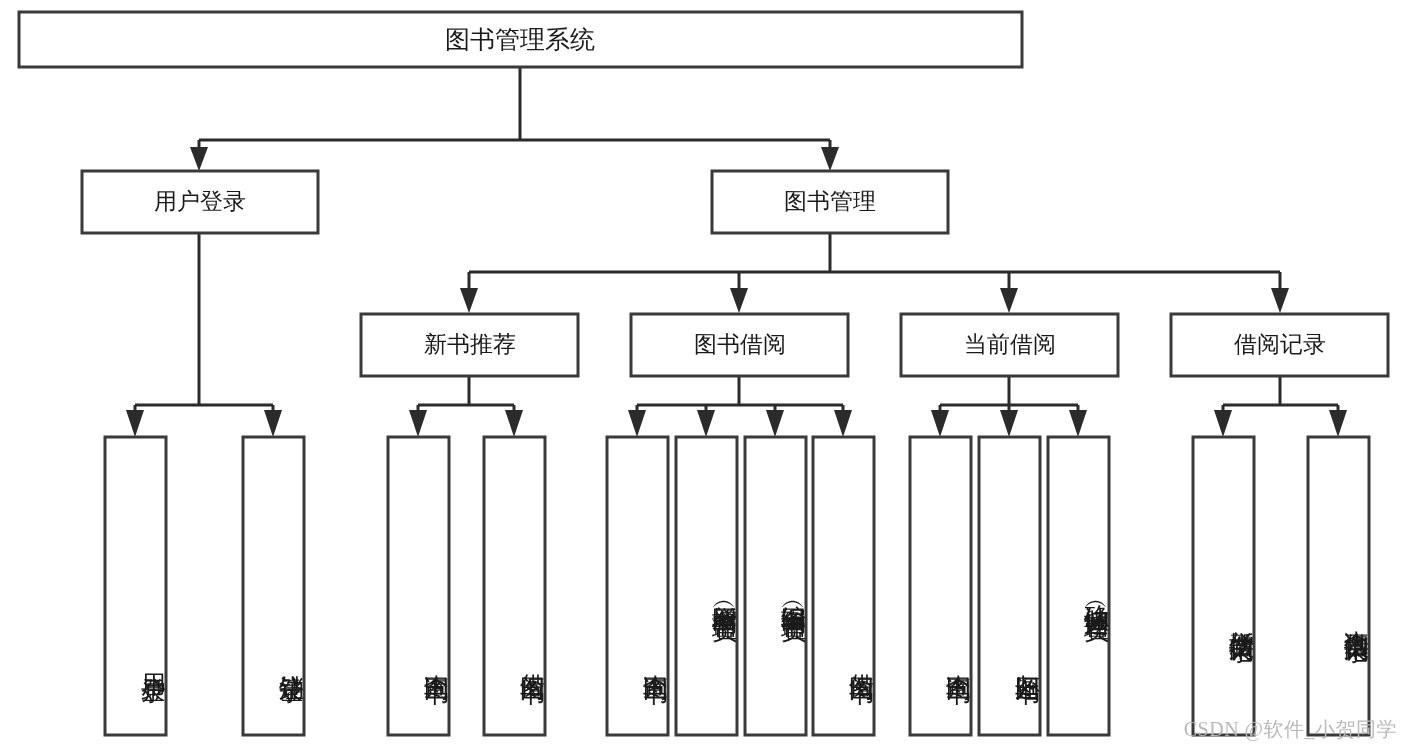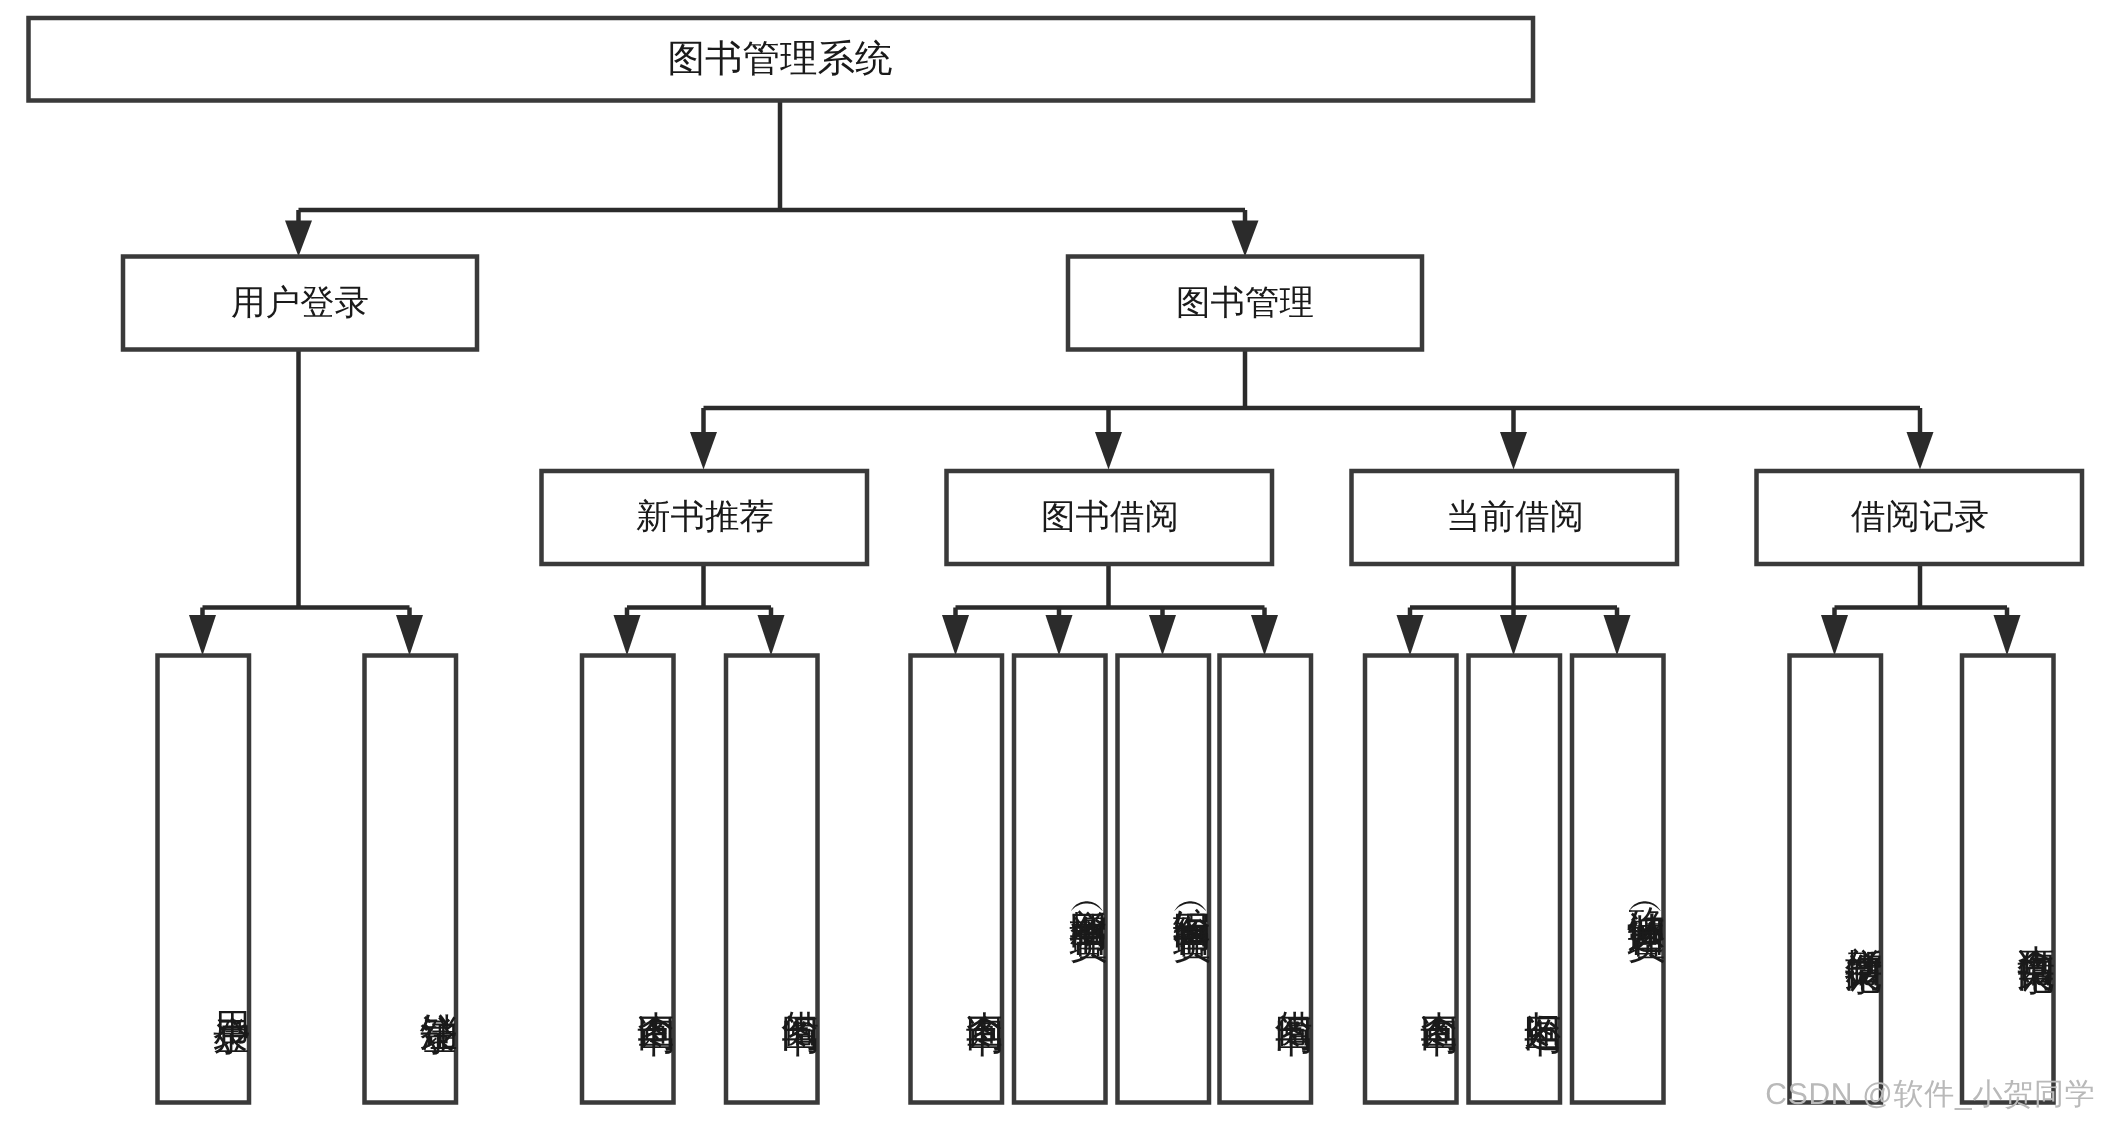--- a/index.html
+++ b/index.html
@@ -67,21 +67,21 @@
     line-height: 1.0;
     color: #1a1a1a;
     letter-spacing: 2px;
     white-space: nowrap;
     pointer-events: none;
   }
   .watermark {
     position: absolute;
     right: 8px;
     bottom: 4px;
-    font-family: Liberation Sans, sans-serif;
+    font-family: Liberation Serif, serif;
     font-size: 20px;
     color: #b9b9b9;
     white-space: nowrap;
     letter-spacing: 0.5px;
   }
 </style>
 </head>
 <body>
 
 <div id="diagram-root">

